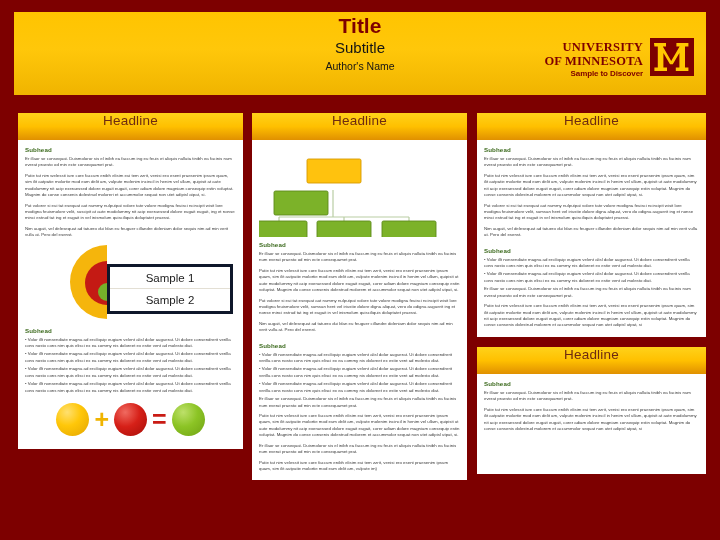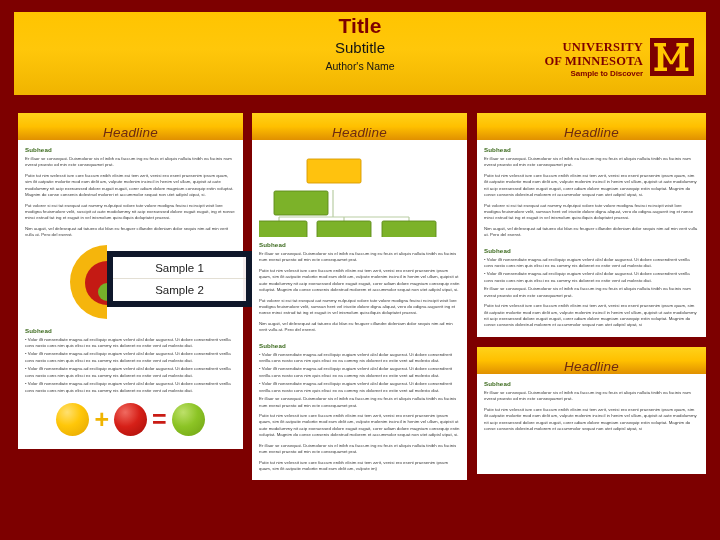--- a/index.html
+++ b/index.html
@@ -110,23 +110,22 @@
 
   .panel {
     background: #ffffff;
     margin-bottom: 10px;
     box-sizing: border-box;
   }
   .headline-bar {
     height: 27px;
     background: linear-gradient(to bottom, #ffd21a 0%, #ffc000 50%, #e09000 100%);
     display: flex;
-    align-items: flex-end;
+    align-items: flex-start;
     justify-content: center;
-    font-style: italic;
   }
   .headline-text {
     font-size: 13.5px;
     color: #6e2b10;
     letter-spacing: 0.2px;
   }
   .panel-body {
     padding: 6px 7px 8px 7px;
   }
   .subhead {
@@ -154,23 +153,23 @@
   
   .venn-wrap {
     position: relative;
     height: 78px;
     margin: 4px 0 6px 0;
   }
   .venn-svg { position: absolute; left: 6px; top: 0; }
   .venn-labels {
     position: absolute;
     left: 82px;
-    top: 8px;
-    width: 145px;
-    border: 6px solid #0f172a;
+    top: 21px;
+    width: 126px;
+    border: 3px solid #0f172a;
     background: rgba(255,255,255,0.93);
     box-sizing: border-box;
   }
   .venn-row {
     height: 22px;
     line-height: 22px;
     text-align: center;
     font-size: 11.5px;
     color: #1d1d1d;
     border-bottom: 1px solid #e3dfd4;

